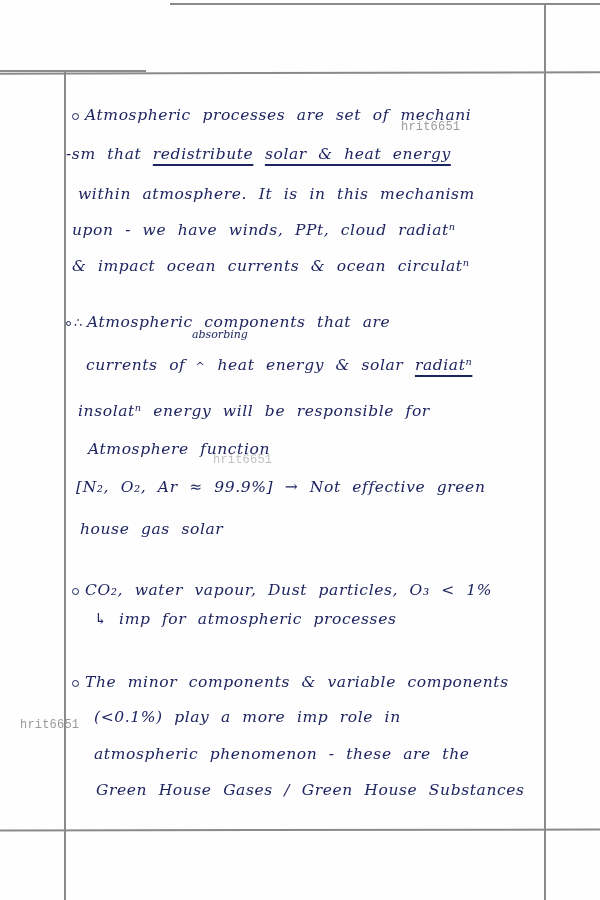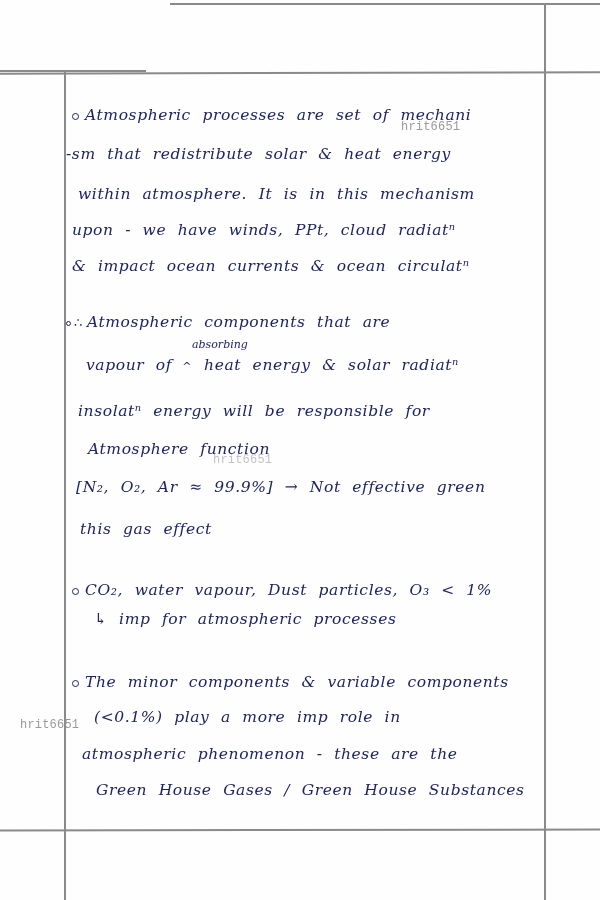--- a/index.html
+++ b/index.html
@@ -58,20 +58,21 @@
       margin-right: 6px;
       vertical-align: middle;
     }
     .therefore {
       display: inline-block;
       font-style: normal;
       font-size: 13px;
       margin-right: 4px;
     }
     .ul {
+      text-decoration: underline;
       text-decoration-color: #1e2460;
       text-decoration-thickness: 1.6px;
       text-underline-offset: 5px;
     }
     .superscript {
       position: absolute;
       font-family: "DejaVu Serif", serif;
       font-style: italic;
       font-size: 11px;
       color: #1e2460;
@@ -106,34 +107,34 @@
     <div class="line" style="top:45px; left:-6px;">
       <span>-sm that </span><span class="ul">redistribute</span><span> </span><span class="ul">solar &amp; heat energy</span>
     </div>
     <div class="line" style="top:85px; left:6px;text-align:right;">within atmosphere. It is in this mechanism</div>
     <div class="line" style="top:121px;">upon - we have winds, PPt, cloud radiatⁿ</div>
     <div class="line" style="top:157px;">&amp; impact ocean currents &amp; ocean circulatⁿ</div>
 
     <div class="line" style="top:213px; left:-6px;">
       <span class="bullet" style="width:3px;height:3px;margin-right:3px;"></span><span class="therefore">∴</span><span>Atmospheric components that are</span>
     </div>
-    <div class="superscript" style="left:120px; top:238px;text-align:center;">absorbing</div>
+    <div class="superscript" style="left:120px; top:228px;text-align:center;">absorbing</div>
     <div class="line" style="top:256px; left:14px;">
-      <span>vapour of</span><span class="caret"> ^ </span><span>heat energy &amp; solar </span><span class="ul">radiatⁿ</span>
+      <span>currents of</span><span class="caret"> ^ </span><span>heat energy &amp; solar </span><span class="ul">radiatⁿ</span>
     </div>
     <div class="line" style="top:302px; left:6px;">insolatⁿ energy will be responsible for</div>
     <div class="line" style="top:340px; left:16px;">Atmosphere function</div>
     <div class="line" style="top:378px; left:4px;">[N₂, O₂, Ar ≈ 99.9%] → Not effective green</div>
-    <div class="line" style="top:420px; left:8px;">this gas effect</div>
+    <div class="line" style="top:420px; left:8px;">house gas solar</div>
 
     <div class="line" style="top:481px;">
       <span class="bullet"></span><span>CO₂, water vapour, Dust particles, O₃ &lt; 1%</span>
     </div>
     <div class="line" style="top:510px; left:22px;">↳ imp for atmospheric processes</div>
 
     <div class="line" style="top:573px;">
       <span class="bullet"></span><span>The minor components &amp; variable components</span>
     </div>
     <div class="line" style="top:608px; left:22px;">(&lt;0.1%) play a more imp role in</div>
-    <div class="line" style="top:645px; left:10px;text-align:right;">atmospheric phenomenon - these are the</div>
+    <div class="line" style="top:645px; left:22px;text-align:right;">atmospheric phenomenon - these are the</div>
     <div class="line" style="top:681px; left:24px;">Green House Gases / Green House Substances</div>
   </div>
 </div>
 
 </body></html>

